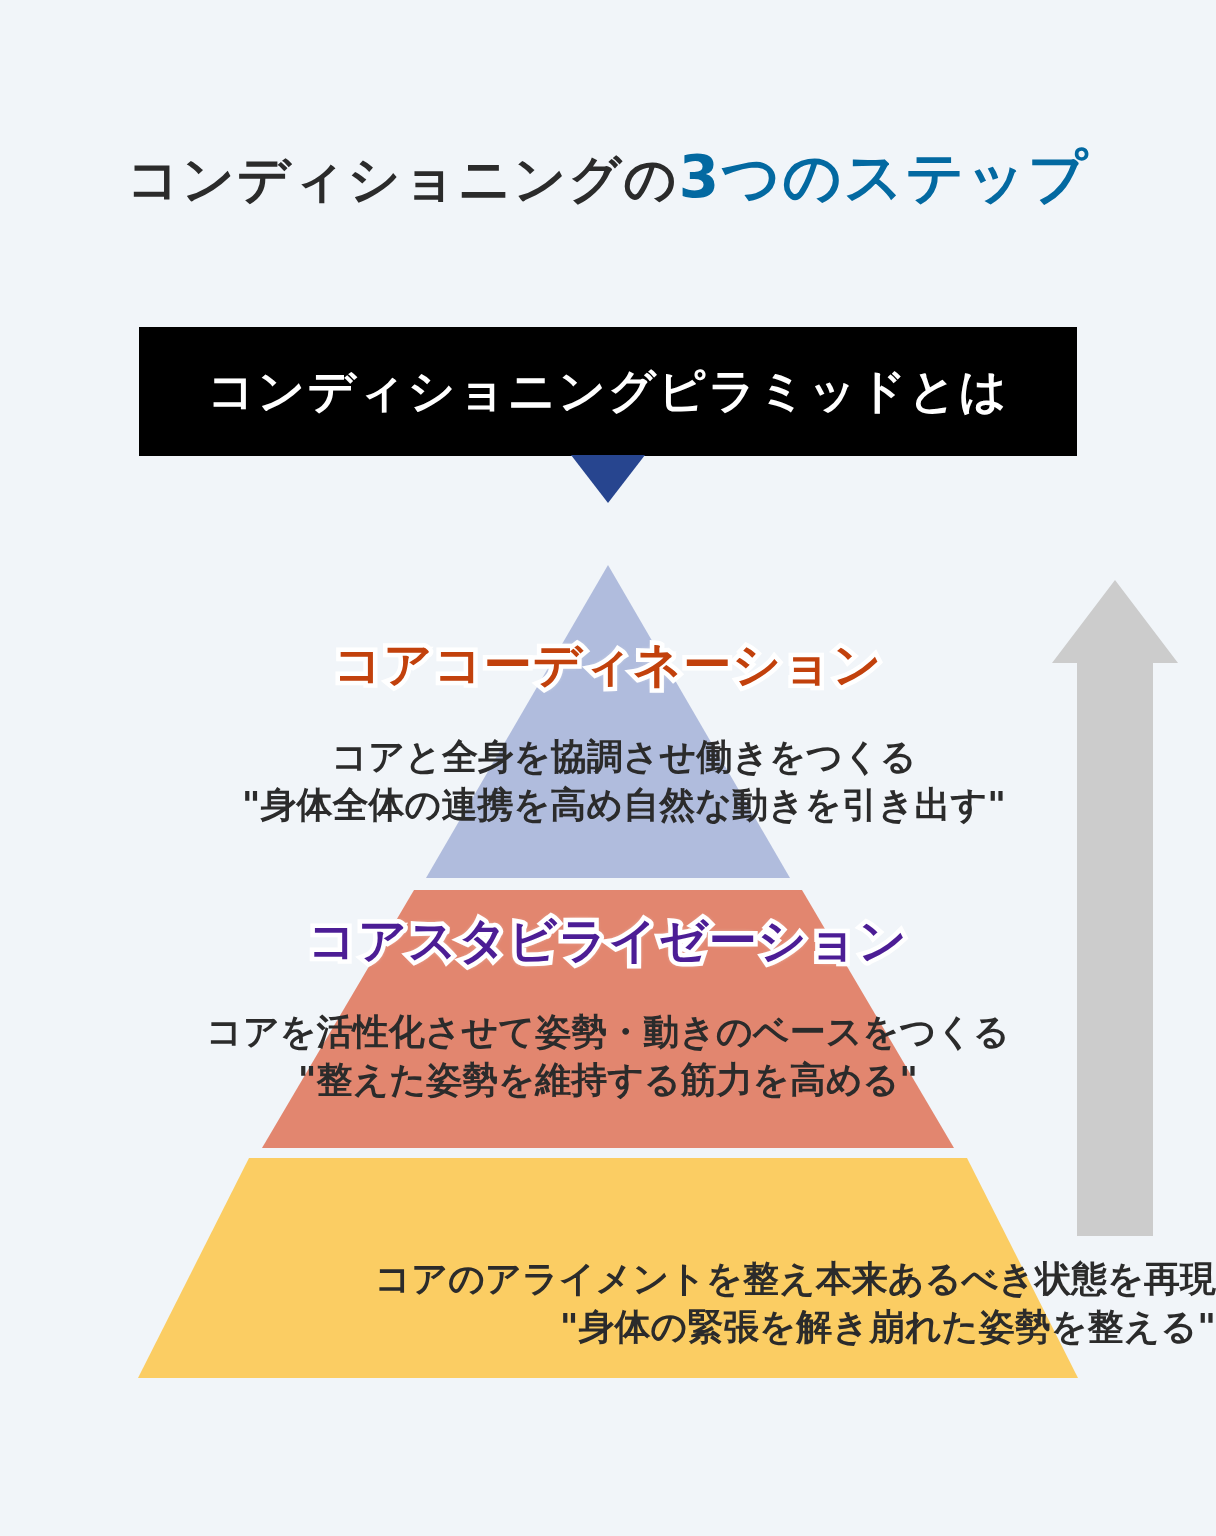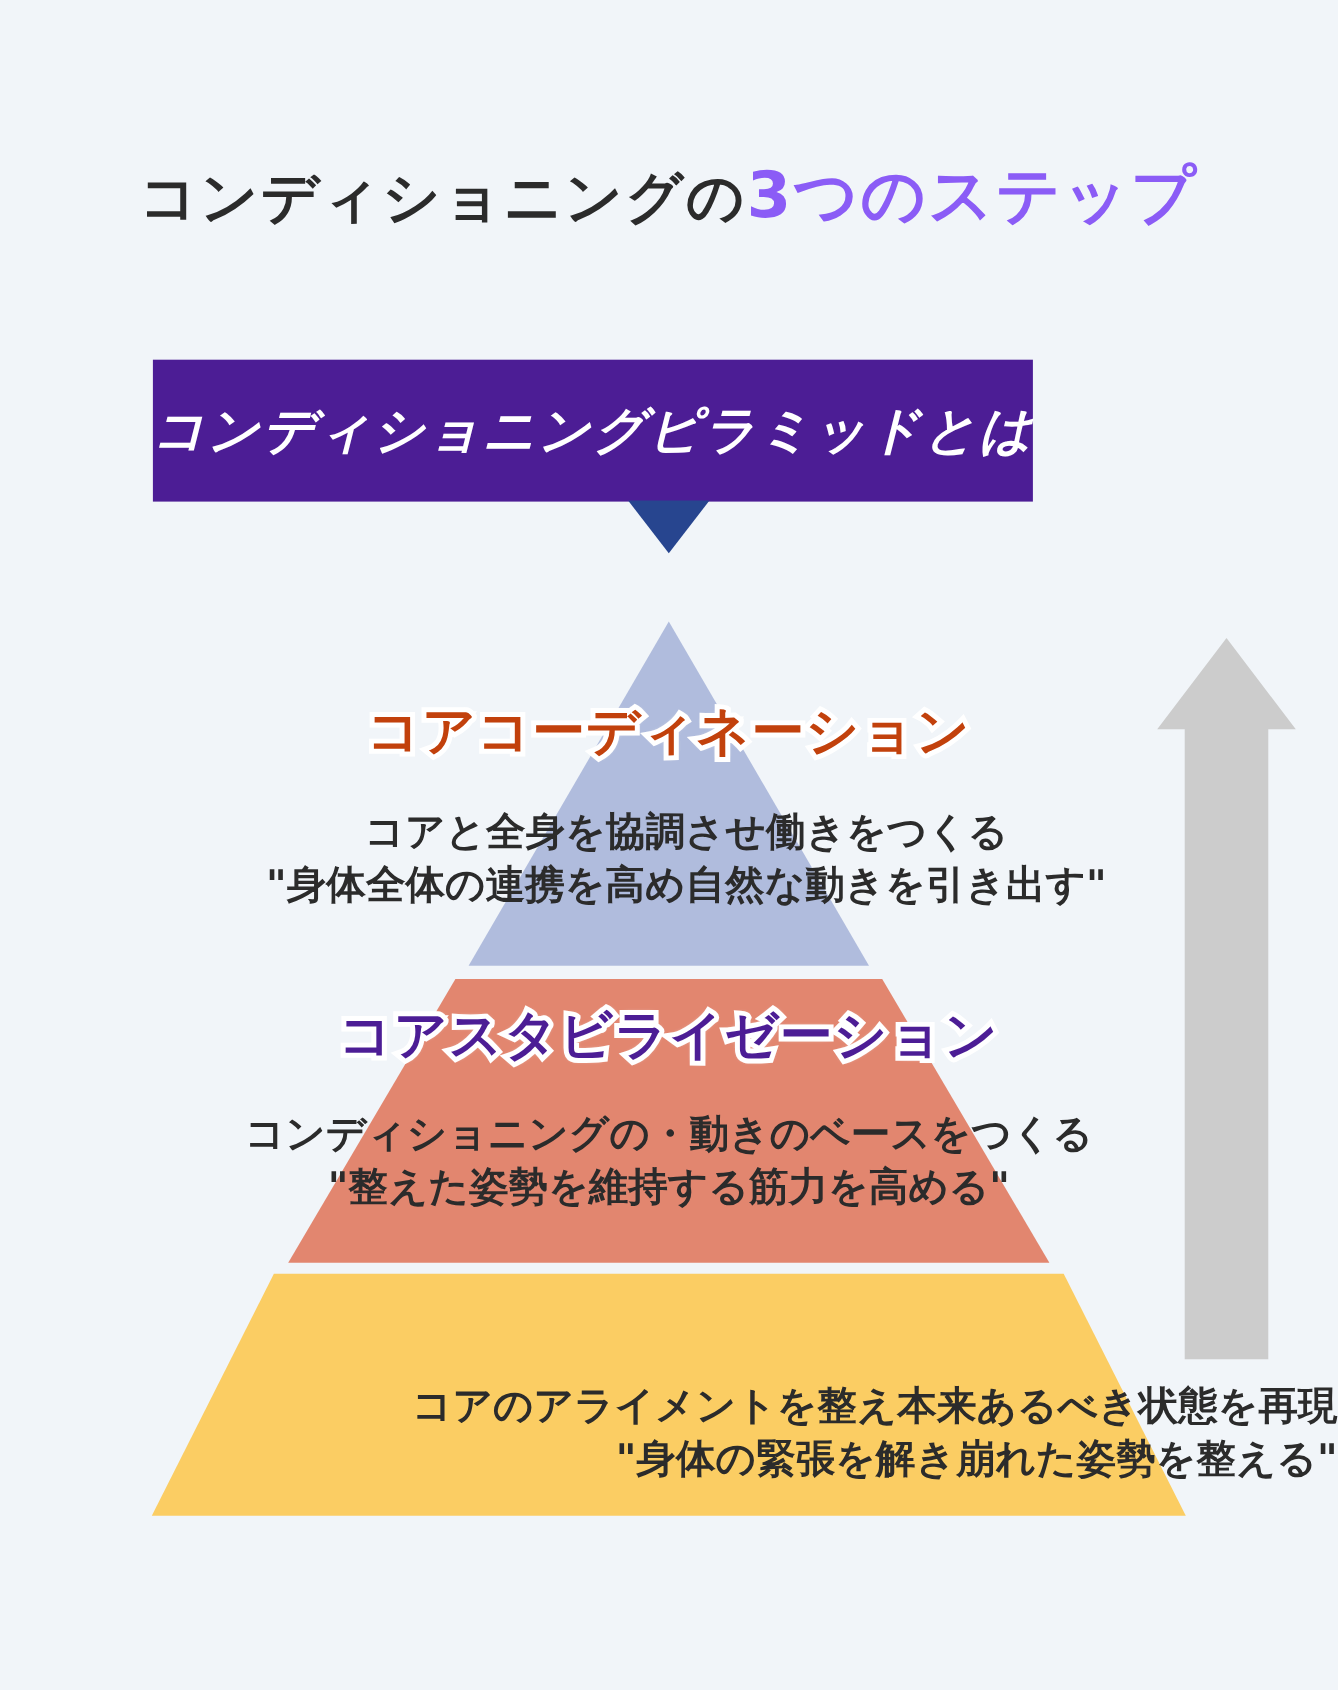--- a/index.html
+++ b/index.html
@@ -12,28 +12,28 @@
   .page { position:relative; width:1216px; height:1536px; }
 
   
   .heading {
     position:absolute; left:0; top:139px; width:1216px;
     text-align:center;
     font-size:52px; font-weight:700; letter-spacing:2px;
     white-space:nowrap;
   }
   .heading .h-dark { color:#2b2b2b; }
-  .heading .h-accent { color:#8b5cf6; font-size:58px; }
+  .heading .h-accent { color:#0369a1; font-size:58px; }
 
   
   .banner {
     position:absolute; left:139px; top:327px;
-    width:800px; height:129px;
-    background:#4c1d95;
-    display:flex; align-items:center; justify-content:center;font-style:italic;
+    width:938px; height:129px;
+    background:#000000;
+    display:flex; align-items:center; justify-content:center;
   }
   .banner-label {
     color:#ffffff; font-size:47px; font-weight:700; letter-spacing:2px;
     white-space:nowrap;
   }
   .banner-tail {
     position:absolute; left:571px; top:455px;
     width:0; height:0;
     border-left:37px solid transparent;
     border-right:37px solid transparent;
@@ -101,21 +101,21 @@
   </div>
   <div class="tier-text tier-desc" style="top:733px;margin-left:16px;">
     <span class="ln">コアと全身を協調させ働きをつくる</span>
     <span class="ln">"身体全体の連携を高め自然な動きを引き出す"</span>
   </div>
 
   <div class="tier-text" style="top:909px;">
     <span class="tier-title t2">コアスタビライゼーション</span>
   </div>
   <div class="tier-text tier-desc" style="top:1008px;">
-    <span class="ln">コンディショニングの・動きのベースをつくる</span>
+    <span class="ln">コアを活性化させて姿勢・動きのベースをつくる</span>
     <span class="ln">"整えた姿勢を維持する筋力を高める"</span>
   </div>
 
   <div class="tier-text tier-desc" style="top:1255px;text-align:right;">
     <span class="ln">コアのアライメントを整え本来あるべき状態を再現</span>
     <span class="ln">"身体の緊張を解き崩れた姿勢を整える"</span>
   </div>
 
 </div>
 

